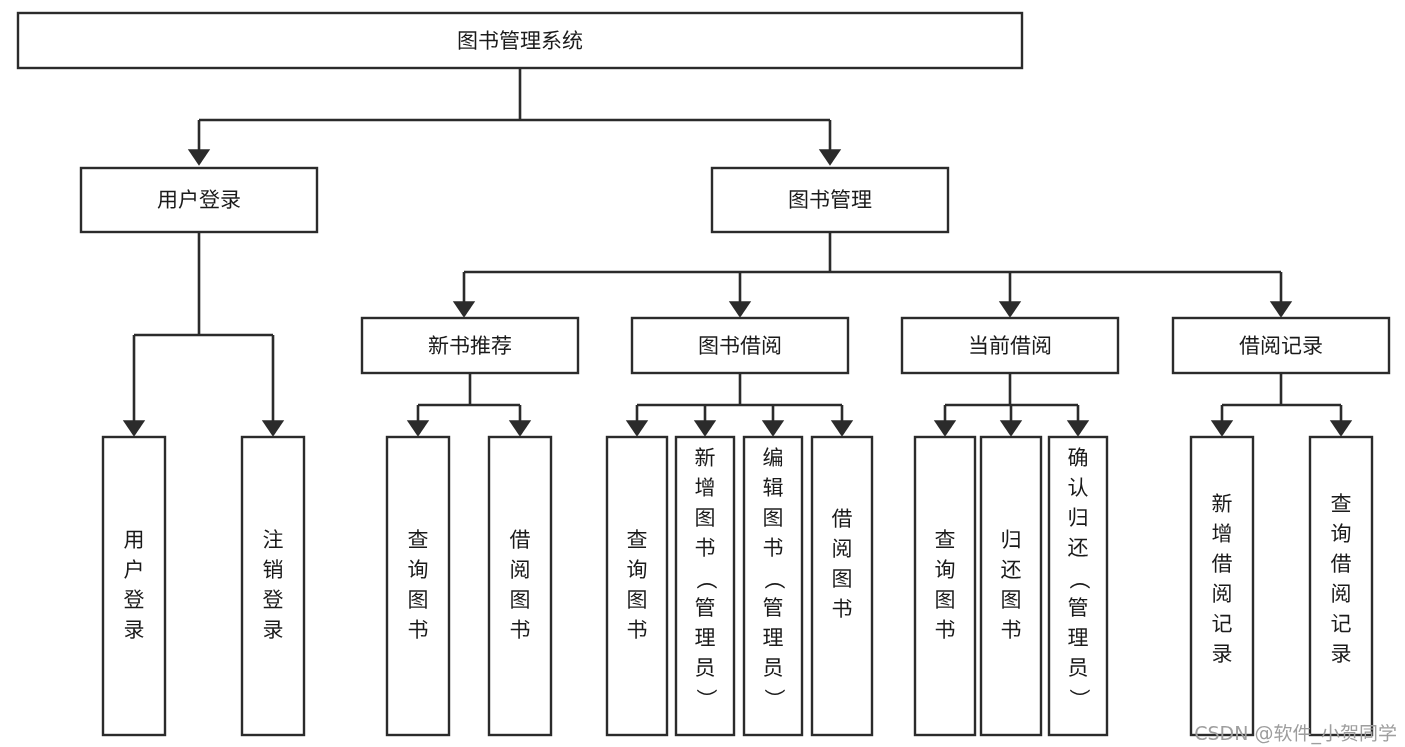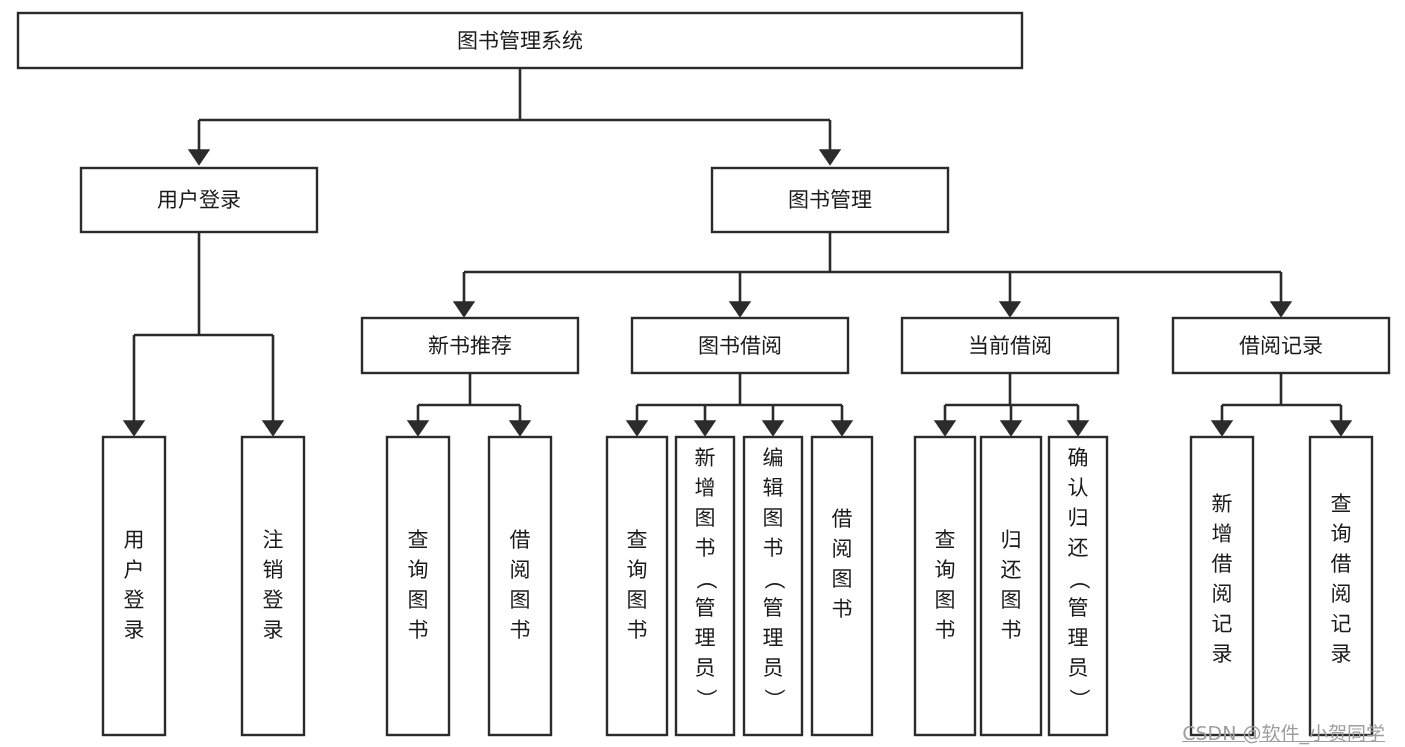--- a/index.html
+++ b/index.html
@@ -50,28 +50,27 @@
   }
   .vlabel-char {
     fill: #1a1a1a;
     font-family: "DejaVu Sans", "Liberation Sans", sans-serif;
     font-size: 21px;
     text-anchor: middle;
     dominant-baseline: middle;
   }
   .watermark {
     position: absolute;
-    right: 20px;
+    right: 8px;
     bottom: 2px;
     font-family: "DejaVu Sans", "Liberation Sans", sans-serif;
     font-size: 19px;
     color: #9e9e9e;
     white-space: nowrap;
     pointer-events: none;
-    text-decoration: underline;
   }
 </style>
 </head>
 <body>
 
 <div id="diagram-root">
 
   <svg id="diagram-canvas" viewBox="0 0 1405 747">
     <defs>
       <marker id="arrowhead" markerWidth="9" markerHeight="9" refX="3.2" refY="4.5" orient="auto" markerUnits="strokeWidth">

